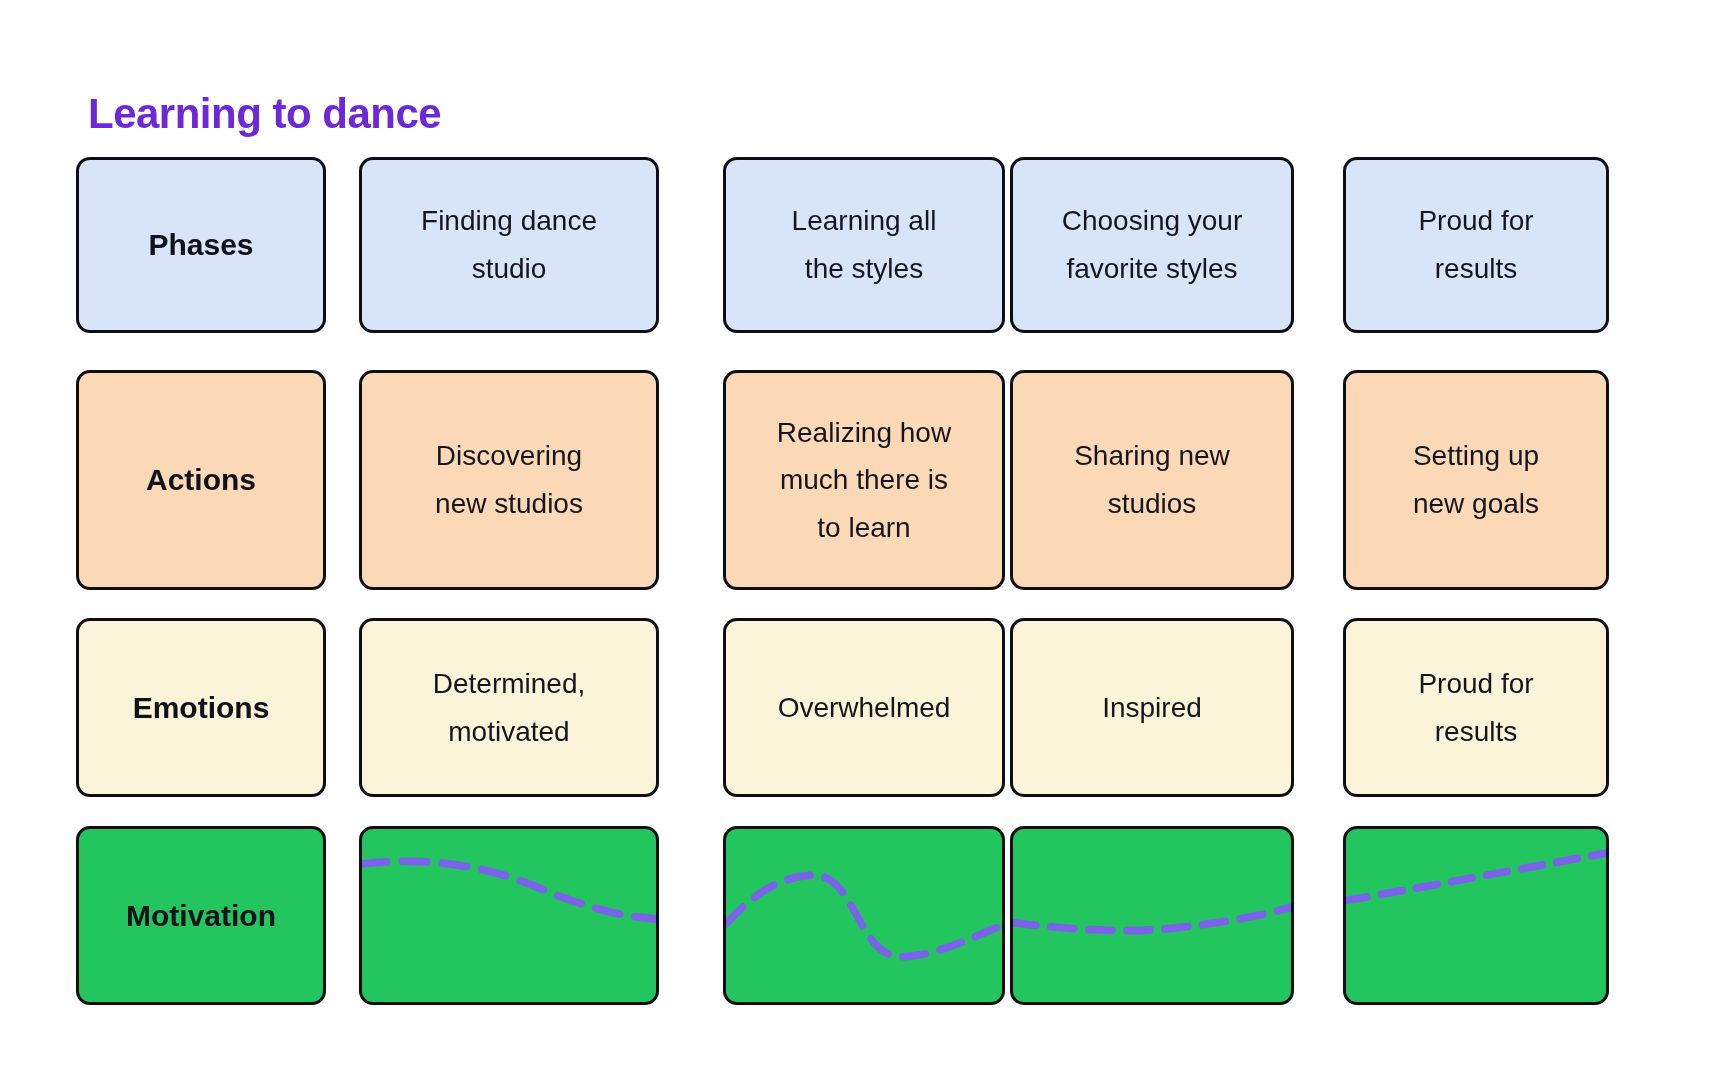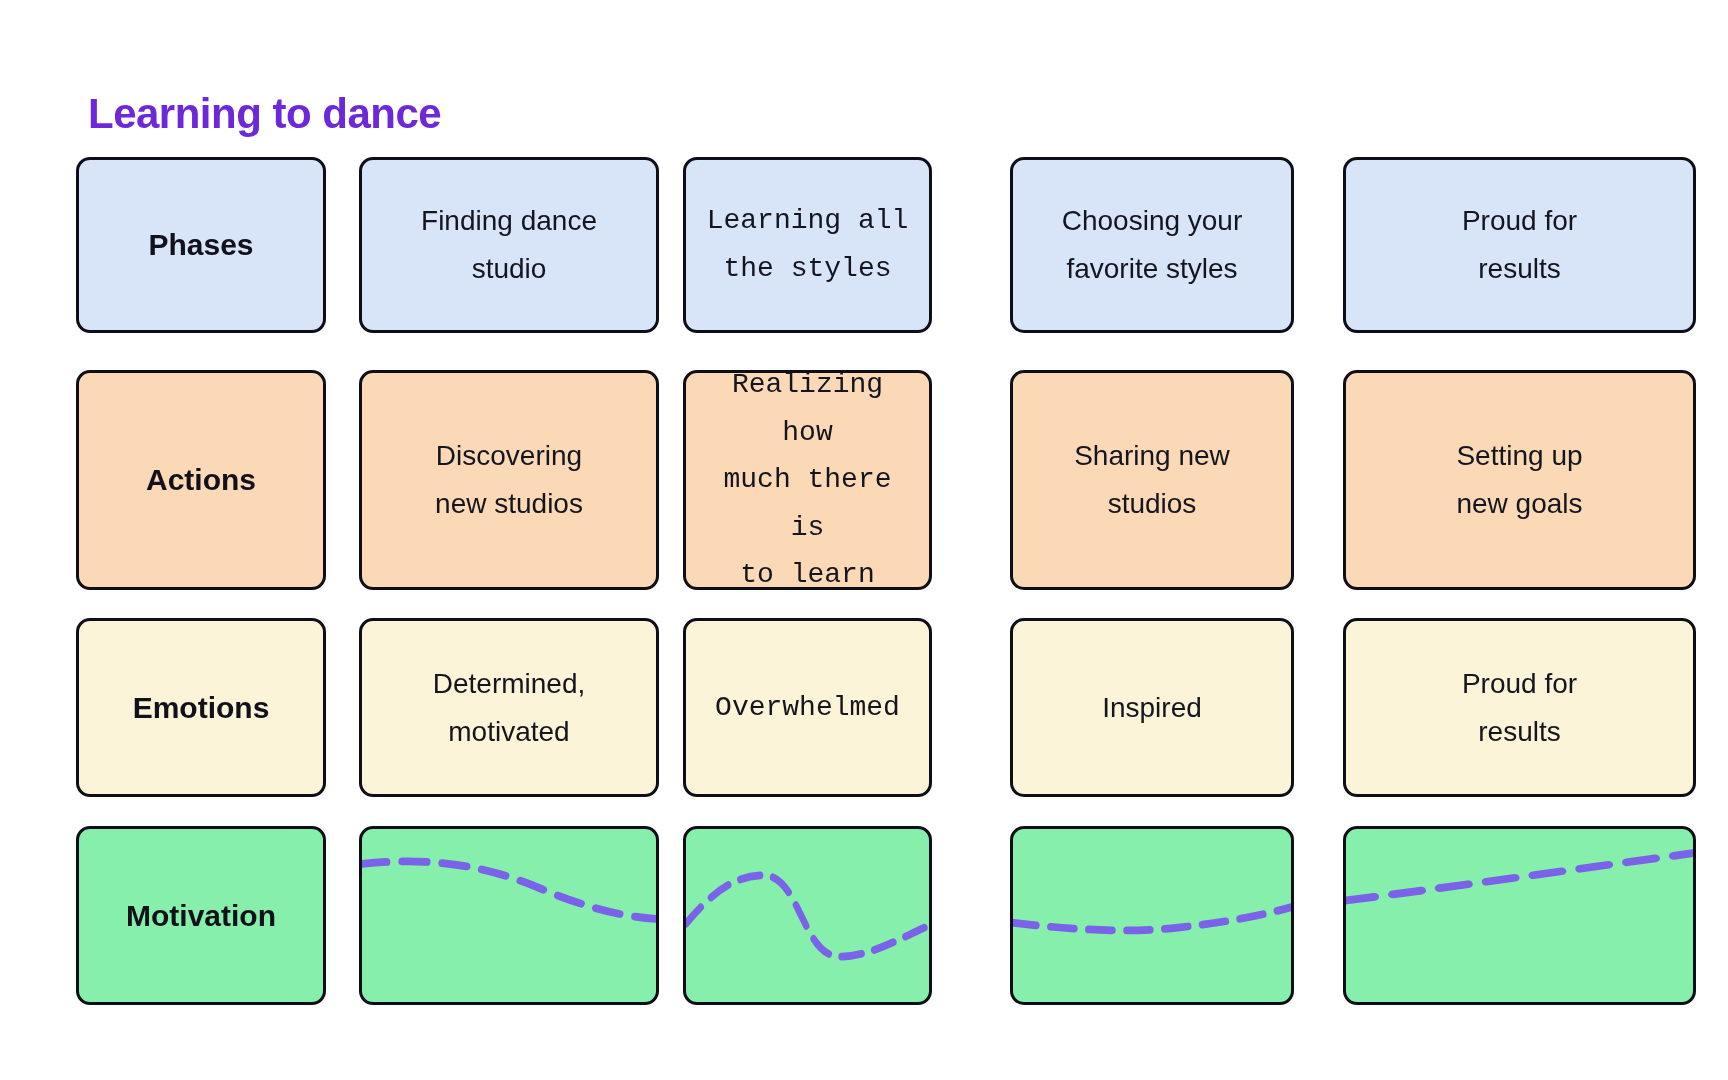--- a/index.html
+++ b/index.html
@@ -15,29 +15,29 @@
   }
   .box{
     position:absolute;box-sizing:border-box;
     border:3px solid #0e0e18;border-radius:14px;
     display:flex;align-items:center;justify-content:center;
     text-align:center;overflow:hidden;
   }
   .row-phases .box{background:#d8e5f8;}
   .row-actions .box{background:#fbd9b6;}
   .row-emotions .box{background:#fbf4d8;}
-  .row-motivation .box{background:#86efac;}
+  .row-motivation .box{background:#22c55e;}
   .label-text{font-size:30px;font-weight:700;color:#11111b;}
   .cell-text{font-size:28px;line-height:1.7;color:#15151f;white-space:pre-line;padding:0 20px;}
   
   .c0{left:76px;width:250px;}
   .c1{left:359px;width:300px;}
-  .c2{left:683px;width:249px;font-family:Liberation Mono, monospace;}
+  .c2{left:723px;width:282px;}
   .c3{left:1010px;width:284px;}
-  .c4{left:1343px;width:353px;}
+  .c4{left:1343px;width:266px;}
   
   .r0{top:157px;height:176px;}
   .r1{top:370px;height:220px;}
   .r2{top:618px;height:179px;}
   .r3{top:826px;height:179px;}
   .curve-svg{display:block;width:100%;height:100%;}
   .curve-svg path{
     fill:none;stroke:#7a63e8;stroke-width:8;
     stroke-linecap:round;stroke-dasharray:25 16;
   }

